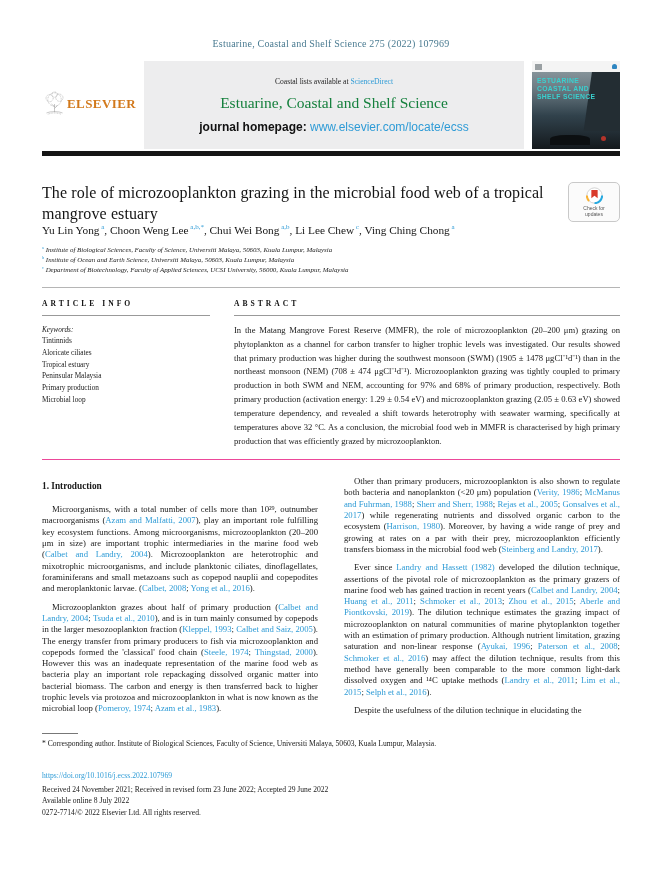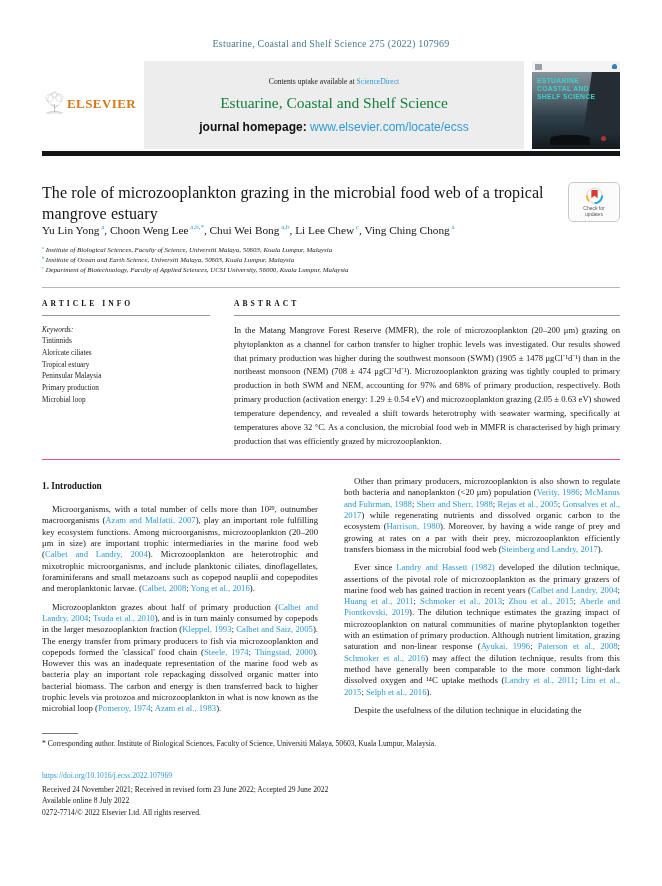--- a/index.html
+++ b/index.html
@@ -92,21 +92,21 @@
             <path d="M28 30 L28 48 M28 36 L21 30 M28 40 L35 33"></path>
             <path d="M10 50 C18 46 38 46 46 50"></path>
             <path d="M13 53 C22 49 34 49 43 53" stroke-dasharray="2 1.5"></path>
           </g>
         </svg>
         <div class="logo-text">ELSEVIER</div>
       </div>
 
       <div class="banner-center">
         <div class="contents-line">
-          <span>Contents uptake available at </span><span class="blue link">ScienceDirect</span>
+          <span>Coastal lists available at </span><span class="blue link">ScienceDirect</span>
         </div>
         <div class="journal-title">Estuarine, Coastal and Shelf Science</div>
         <div class="homepage-line">
           <span>journal homepage: </span><span class="blue link">www.elsevier.com/locate/ecss</span>
         </div>
       </div>
 
       <div class="cover">
         <div class="cover-cliff"></div>
         <div class="cover-top">

